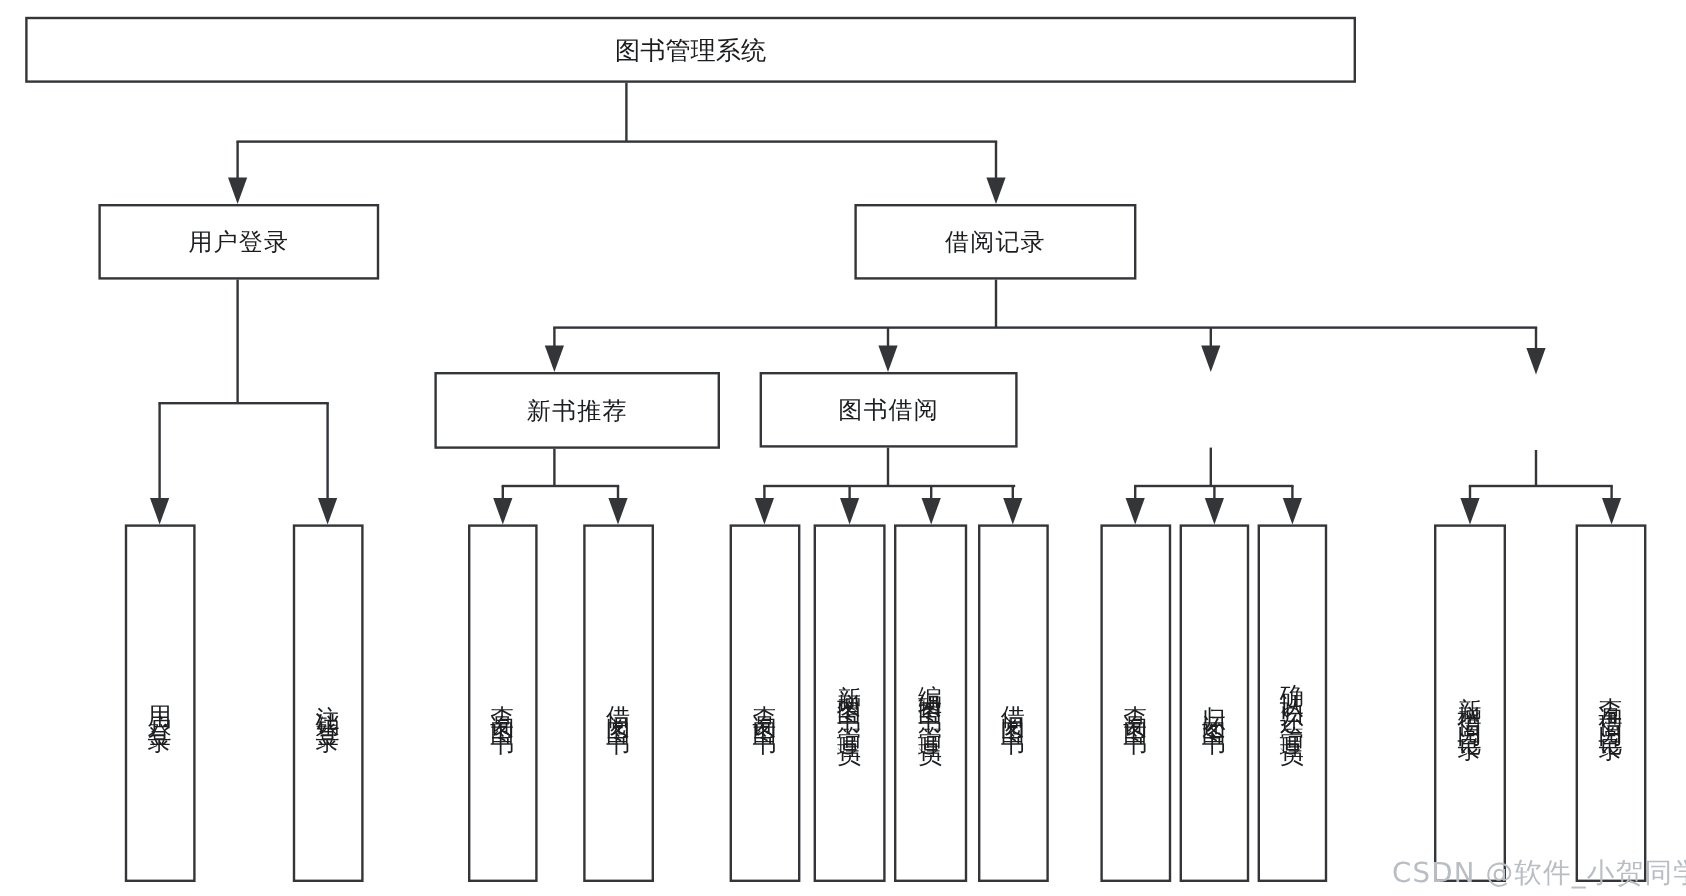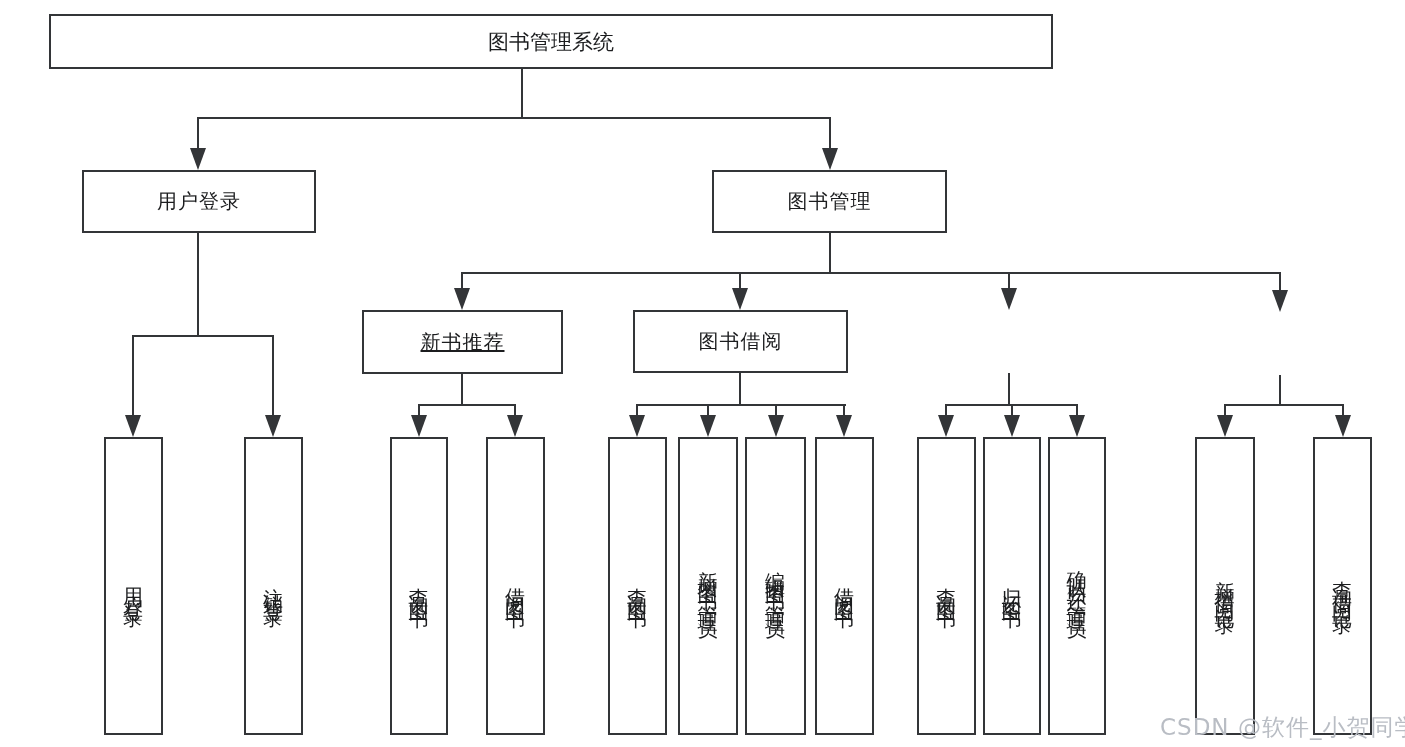--- a/index.html
+++ b/index.html
@@ -35,33 +35,33 @@
   .watermark{
     position:absolute;left:1160px;top:712px;font-size:23px;
     color:var(--wm);z-index:6;letter-spacing:1px;white-space:nowrap;
   }
 </style>
 </head>
 <body>
 
 <div id="canvas">
 
-  <div class="node root" style="left:21px;top:14px;width:1004px;height:55px;margin-left:28px;">
+  <div class="node root" style="left:21px;top:14px;width:1109px;height:55px;">
     <span>图书管理系统</span>
   </div>
 
   <div class="node hnode" style="left:82px;top:170px;width:234px;height:63px;">
     <span>用户登录</span>
   </div>
 
   <div class="node hnode" style="left:712px;top:170px;width:235px;height:63px;">
-    <span>图书管理</span>
+    <span>借阅记录</span>
   </div>
 
-  <div class="node hnode" style="left:362px;top:310px;width:201px;height:64px;text-decoration:underline;">
+  <div class="node hnode" style="left:362px;top:310px;width:238px;height:64px;">
     <span>新书推荐</span>
   </div>
 
   <div class="node hnode" style="left:633px;top:310px;width:215px;height:63px;">
     <span>图书借阅</span>
   </div>
 
 
 
   <div class="node vnode" style="left:104px;top:437px;width:59px;height:298px;">

